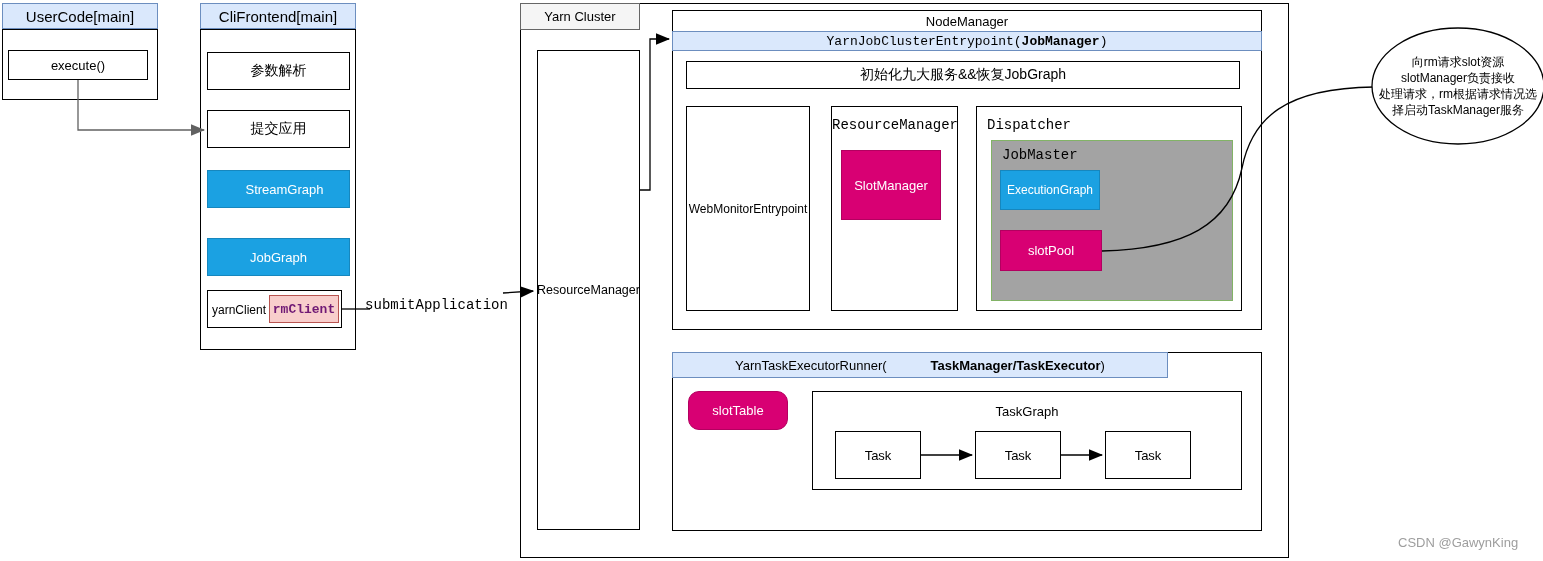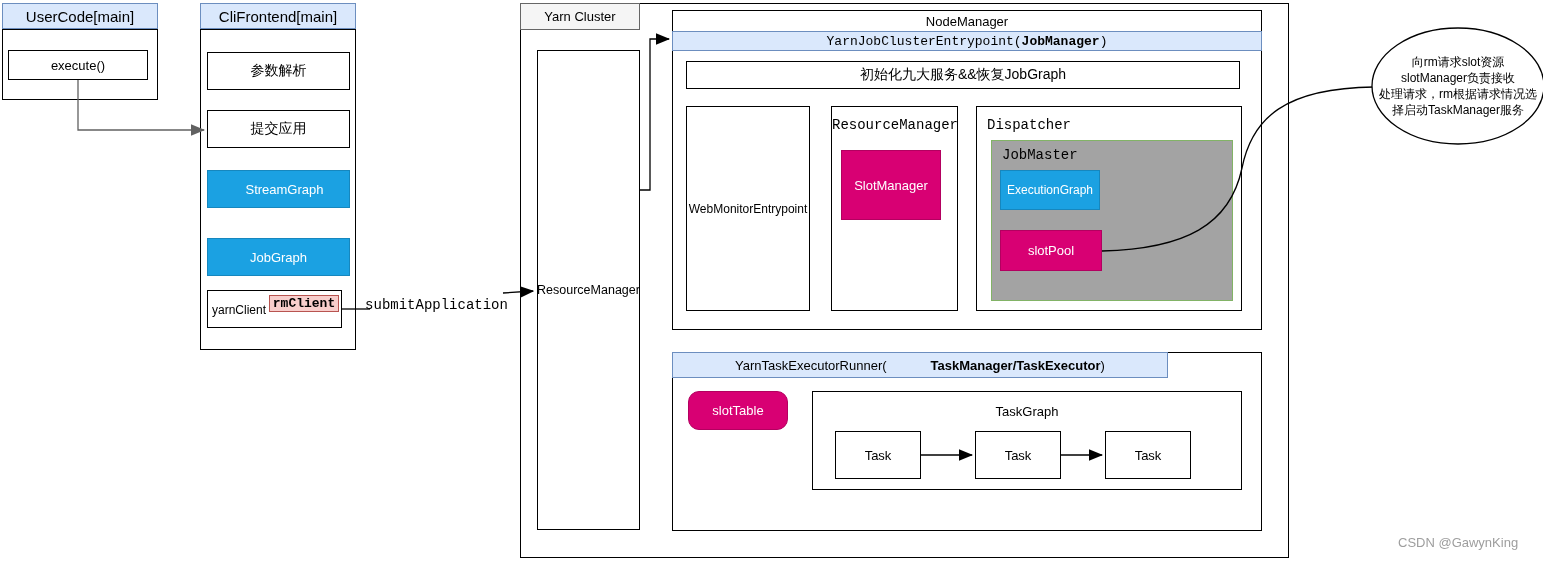--- a/index.html
+++ b/index.html
@@ -46,22 +46,22 @@
     <span>参数解析</span>
   </div>
   <div class="box center f13 blue" style="left:207px;top:170px;width:143px;height:38px;padding-left:12px;">
     <span>StreamGraph</span>
   </div>
   <div class="box center f13 blue" style="left:207px;top:230px;width:143px;height:38px;margin-top:8px;">
     <span>JobGraph</span>
   </div>
   <div class="box" style="left:207px;top:290px;width:135px;height:38px;">
     <span class="f12" style="position:absolute;left:4px;top:12px;">yarnClient</span>
-    <div class="center mono" style="position:absolute;box-sizing:border-box;left:61px;top:4px;width:70px;height:17px;
-         background:#F8CECC;border:1px solid #B85450;color:#000000;font-weight:bold;font-size:13px;">
+    <div class="center mono" style="position:absolute;box-sizing:border-box;left:61px;top:4px;width:70px;height:28px;
+         background:#F8CECC;border:1px solid #B85450;color:#701a75;font-weight:bold;font-size:13px;">
       <span>rmClient</span>
     </div>
   </div>
 
   <div class="center mono f14" style="position:absolute;left:370px;top:285px;width:133px;height:40px;background:#fff;">
     <span>submitApplication</span>
   </div>
 
   <div class="box" style="left:520px;top:3px;width:769px;height:555px;"></div>
   <div class="center f13" style="position:absolute;box-sizing:border-box;left:520px;top:3px;width:120px;height:27px;

